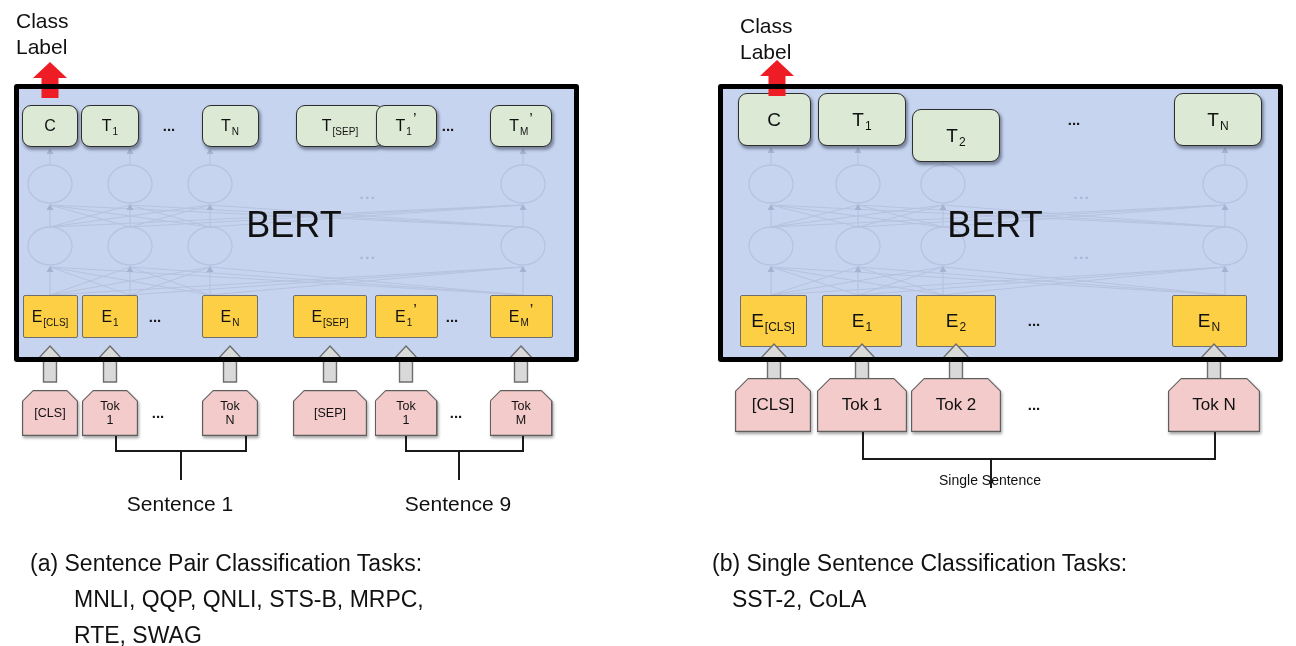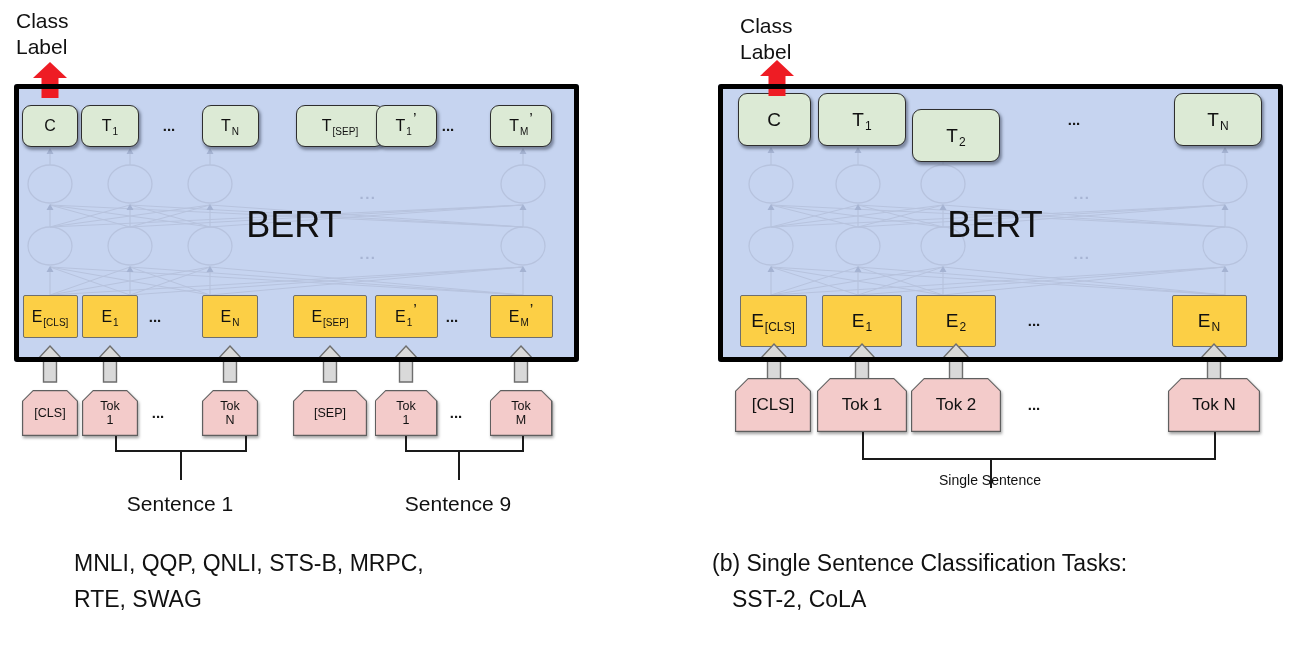--- a/index.html
+++ b/index.html
@@ -201,20 +201,21 @@
     <div class="bl abs" style="left: 245px; top: 436px; width: 1.6px; height: 14px;"></div>
     <div class="bl abs" style="left: 115px; top: 450px; width: 131.6px; height: 1.6px;"></div>
     <div class="bl abs" style="left: 180px; top: 450px; width: 1.6px; height: 30px;"></div>
     <div style="position: absolute; left: 50px; top: 492px; width: 260px; text-align: center; font-size: 21px; z-index: 8;">Sentence 1</div>
     <div class="bl abs" style="left: 405px; top: 436px; width: 1.6px; height: 14px;"></div>
     <div class="bl abs" style="left: 522px; top: 436px; width: 1.6px; height: 14px;"></div>
     <div class="bl abs" style="left: 405px; top: 450px; width: 118.6px; height: 1.6px;"></div>
     <div class="bl abs" style="left: 458px; top: 450px; width: 1.6px; height: 30px;"></div>
     <div style="position: absolute; left: 328px; top: 492px; width: 260px; text-align: center; font-size: 21px; z-index: 8;">Sentence 9</div>
     <div style="position: absolute; left: 30px; top: 545px; font-size: 23px; line-height: 36px; z-index: 8;">
+      <div class="cap-line" style="margin-left: 0px;">(a) Sentence Pair Classification Tasks:</div>
       <div class="cap-line" style="margin-left: 44px;">MNLI, QQP, QNLI, STS-B, MRPC,</div>
       <div class="cap-line" style="margin-left: 44px;">RTE, SWAG</div>
     </div>
     <div style="position: absolute; left: 740px; top: 13px; font-size: 21px; line-height: 26px; z-index: 8;">
       <div>Class</div>
       <div>Label</div>
     </div>
     <div style="position: absolute; left: 718px; top: 84px; width: 565px; height: 278px; background: rgb(198, 212, 240); z-index: 1; border-radius: 3px;"></div>
     <div style="position: absolute; left: 718px; top: 84px; width: 565px; height: 278px; z-index: 2;">
       <svg width="565" height="278" viewBox="0 0 565 278">

